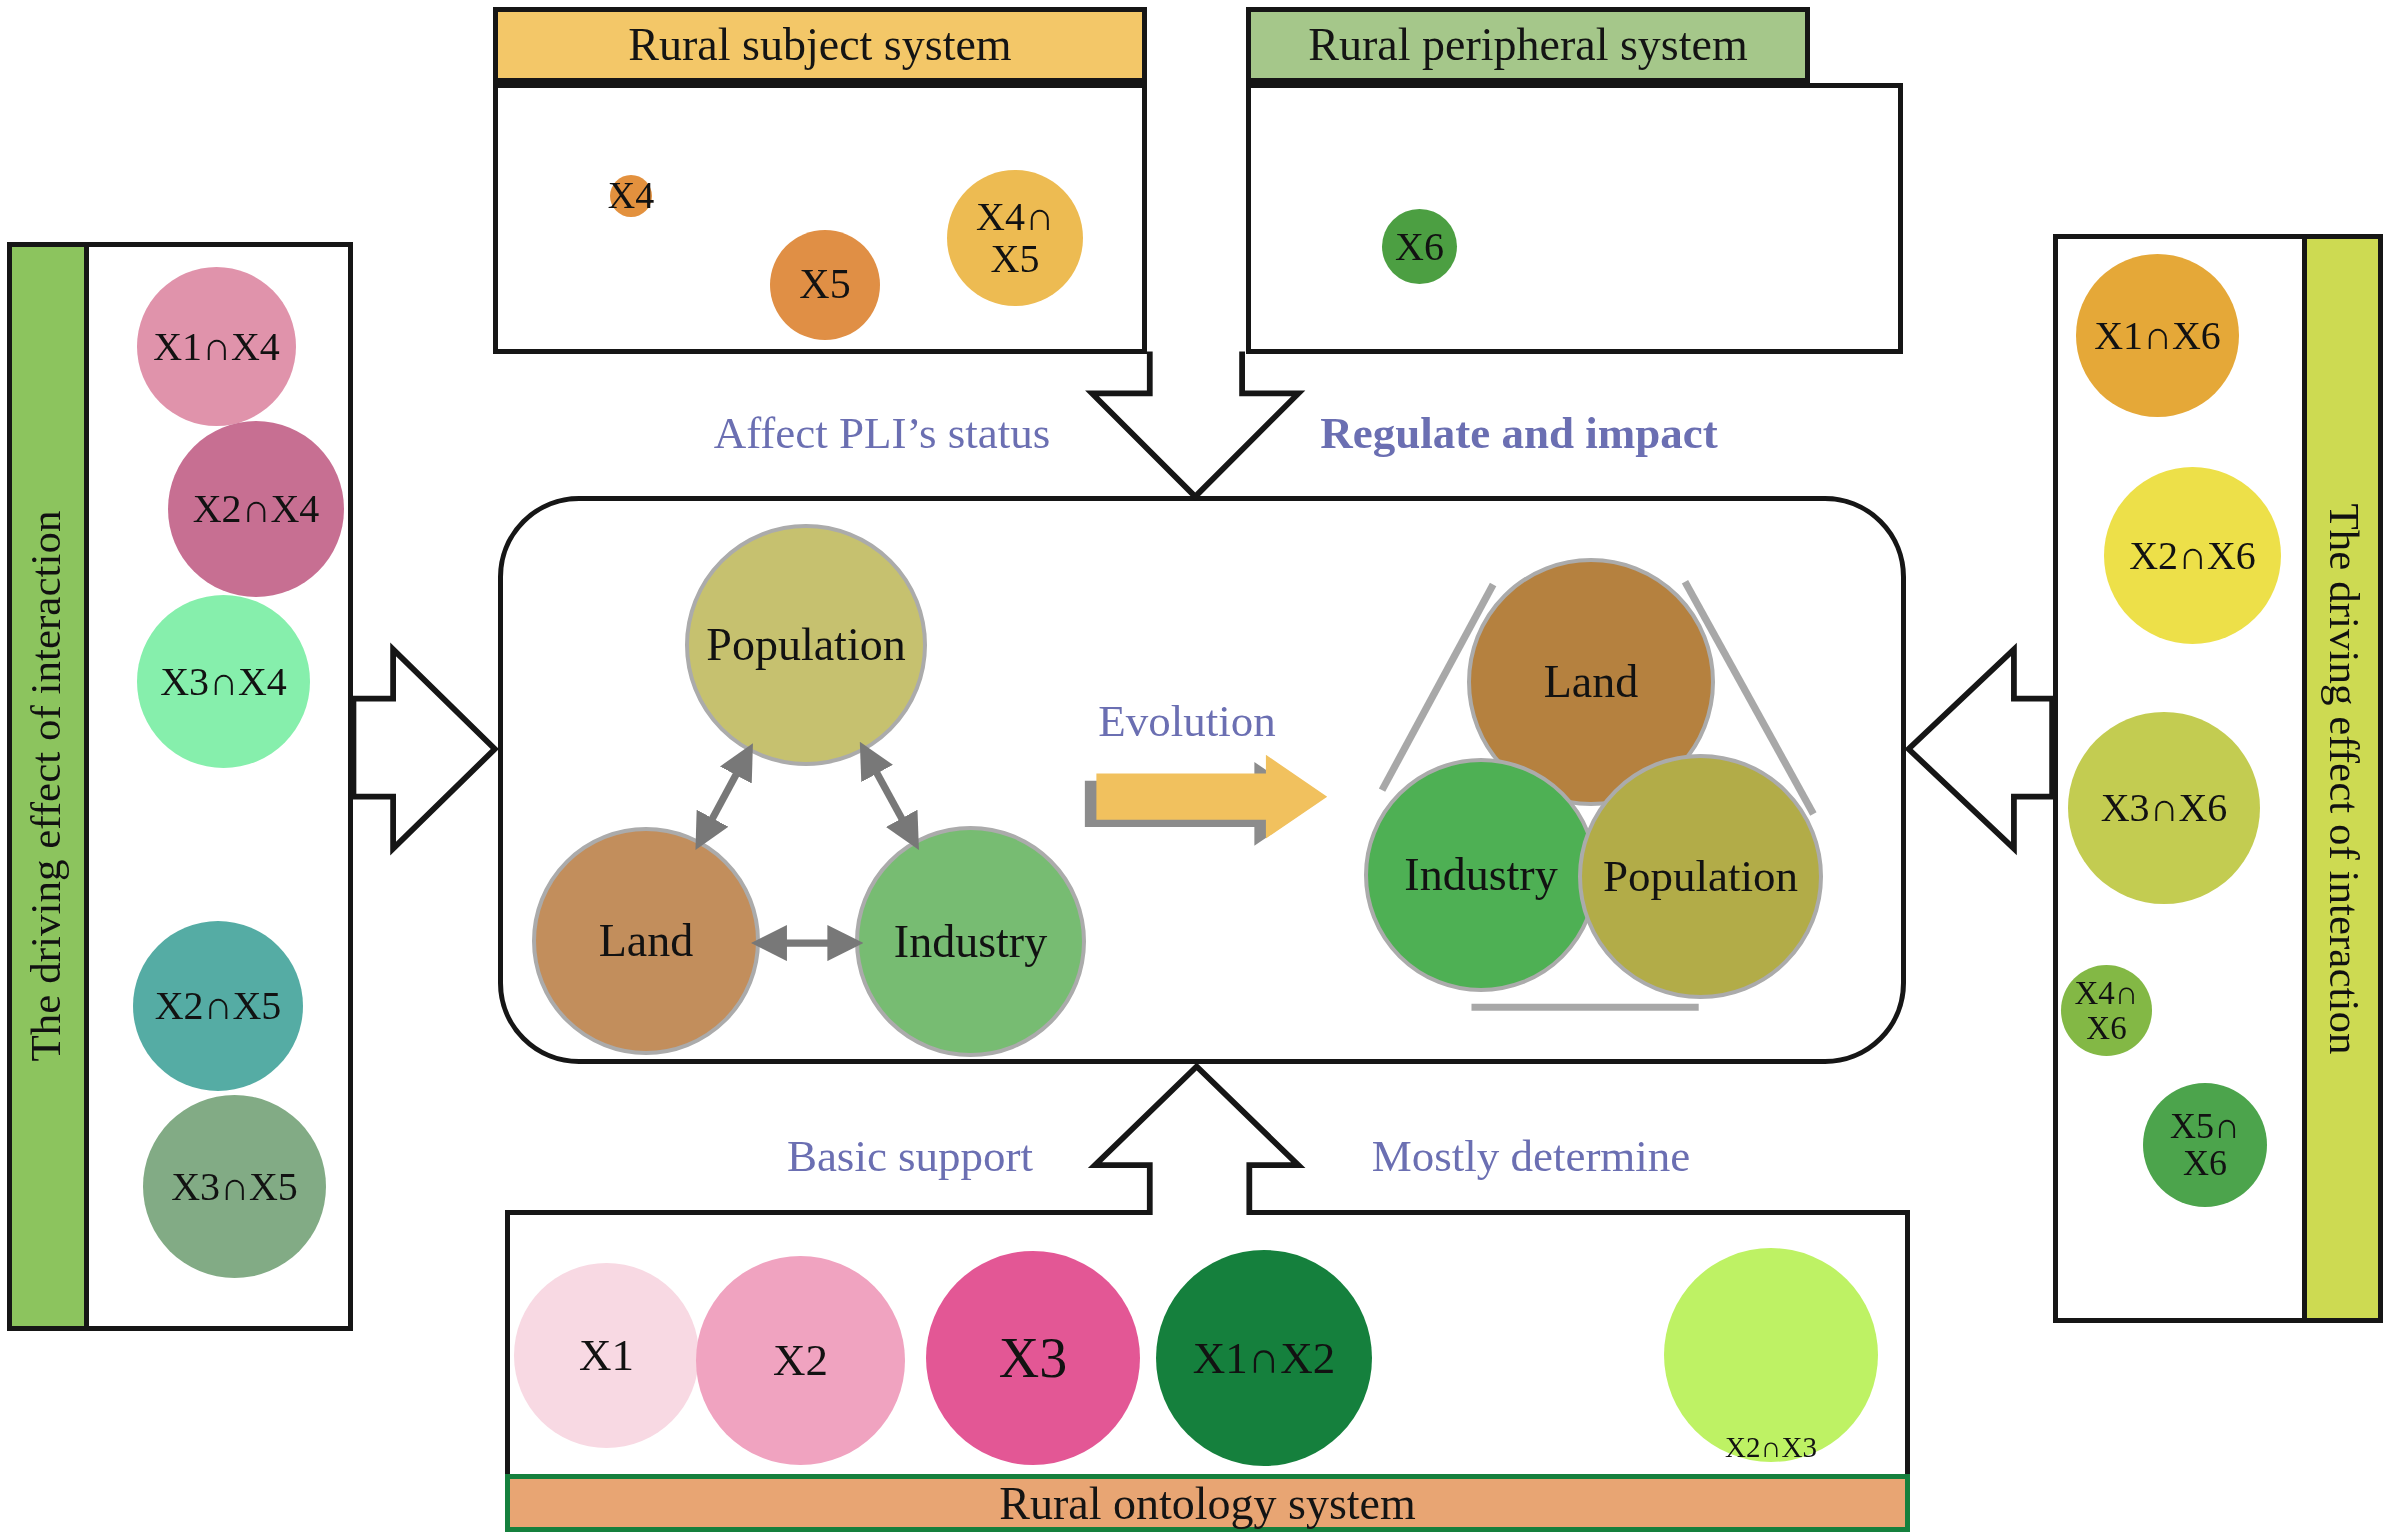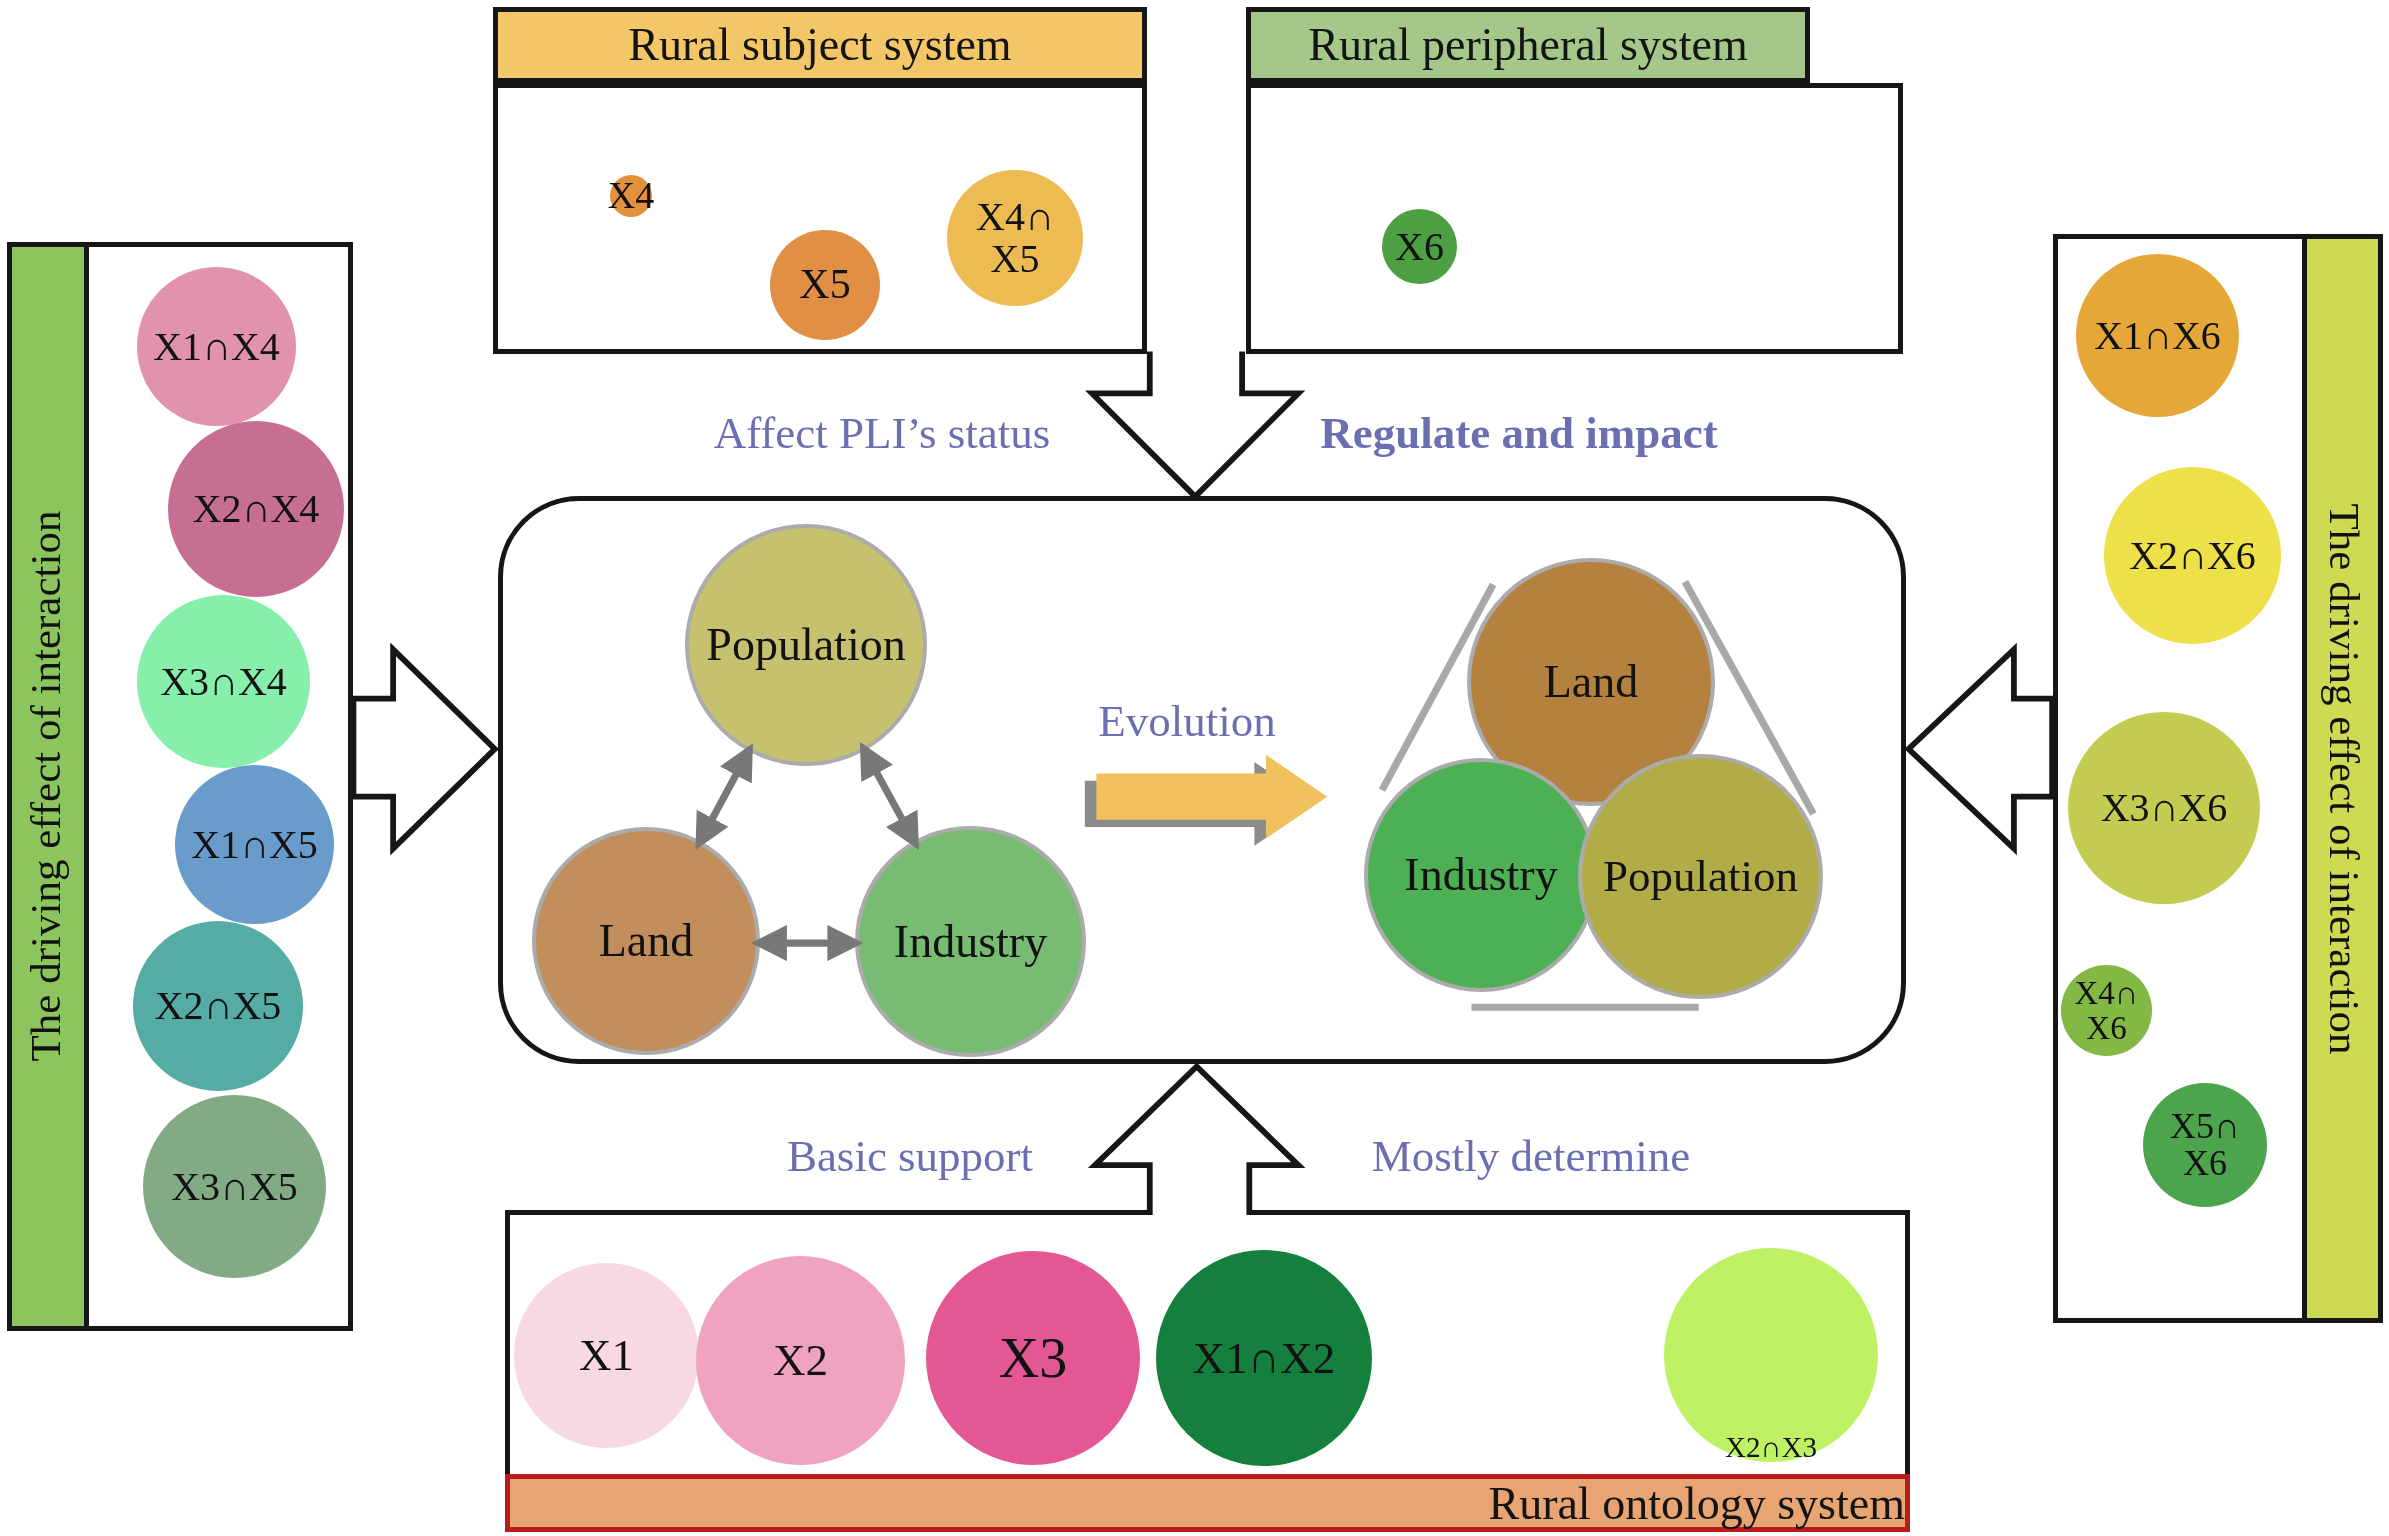--- a/index.html
+++ b/index.html
@@ -12,22 +12,22 @@
           display:flex; align-items:center; justify-content:center; font-size:46px;}
   .sidebar{position:absolute; box-sizing:border-box; border:5px solid #161616; background:#ffffff; z-index:1;}
   .sb-bar{position:absolute; top:0; bottom:0; box-sizing:border-box; z-index:1;}
   .v-label{position:absolute; white-space:nowrap; font-size:43px; color:#111; z-index:2;}
   .rounded{position:absolute; box-sizing:border-box; border:5px solid #161616; border-radius:81px; background:#ffffff; z-index:1;}
   .circle{position:absolute; border-radius:50%; display:flex; flex-direction:column; align-items:center;
           justify-content:center; text-align:center; z-index:3; line-height:1.04; color:#121212;}
   .circle span{display:block; white-space:nowrap;}
   .triad{box-sizing:border-box; border:4.3px solid #ABABAB;}
   .flow-label{position:absolute; transform:translate(-50%,-50%); white-space:nowrap; font-size:45px; z-index:5;}
-  .bar-title{position:absolute; box-sizing:border-box; border:5px solid #b91c1c; display:flex; align-items:center;
-             justify-content:flex-end; font-size:46px; z-index:1;}
+  .bar-title{position:absolute; box-sizing:border-box; border:5px solid #15803d; display:flex; align-items:center;
+             justify-content:center; font-size:46px; z-index:1;}
   svg{position:absolute; left:0; top:0; z-index:2;}
   svg.upper{z-index:4;}
 </style>
 </head>
 <body>
 
 <div id="stage">
 
   <div class="header" style="left: 493px; top: 6.5px; width: 654px; height: 76px; background-color: rgb(243, 199, 104);">
     <span>Rural subject system</span>
@@ -92,23 +92,20 @@
   </div>
 
   <div class="circle" style="left: 137px; top: 267px; width: 159px; height: 159px; font-size: 40px; background-color: rgb(224, 147, 171);">
     <span>X1∩X4</span>
   </div>
   <div class="circle" style="left: 168px; top: 421px; width: 176px; height: 176px; font-size: 40px; background-color: rgb(199, 111, 146);">
     <span>X2∩X4</span>
   </div>
   <div class="circle" style="left: 137px; top: 595px; width: 173px; height: 173px; font-size: 40px; background-color: #86efac;">
     <span>X3∩X4</span>
-  </div>
-  <div class="circle" style="left: 175px; top: 765px; width: 159px; height: 159px; font-size: 40px; background-color: rgb(106, 156, 203);">
-    <span>X1∩X5</span>
   </div>
   <div class="circle" style="left: 133px; top: 921px; width: 170px; height: 170px; font-size: 40px; background-color: rgb(85, 172, 164);">
     <span>X2∩X5</span>
   </div>
   <div class="circle" style="left: 143px; top: 1095px; width: 183px; height: 183px; font-size: 40px; background-color: rgb(130, 171, 133);">
     <span>X3∩X5</span>
   </div>
 
   <div class="circle" style="left: 2076px; top: 254px; width: 163px; height: 163px; font-size: 40px; background-color: rgb(229, 168, 56);">
     <span>X1∩X6</span>

